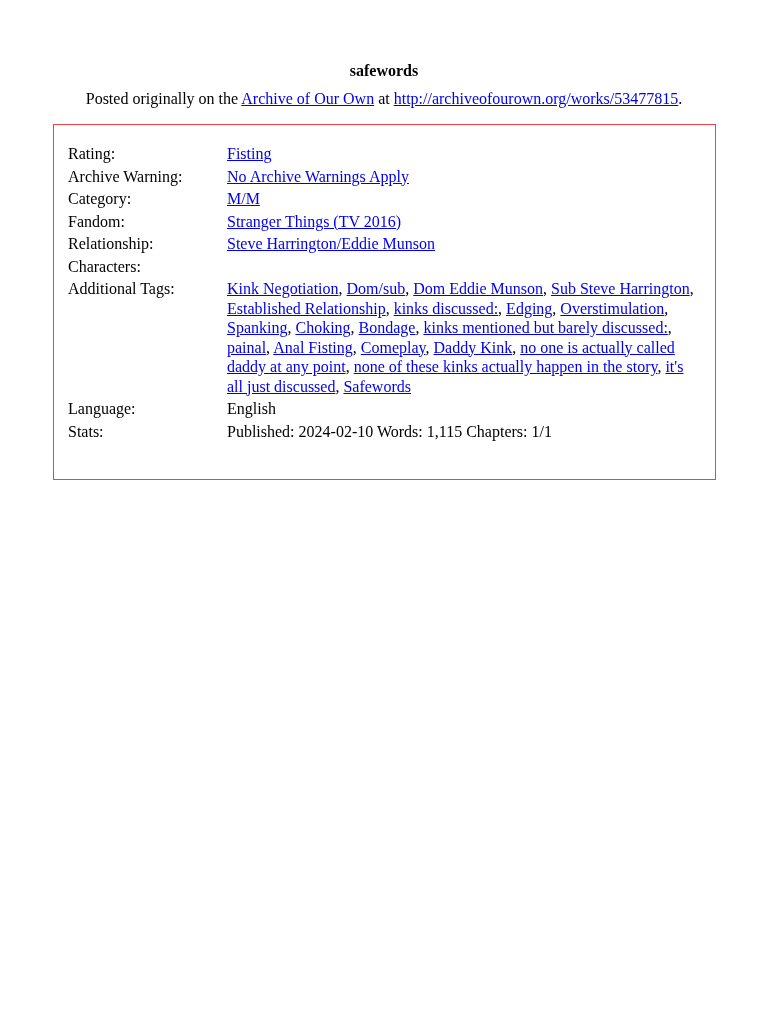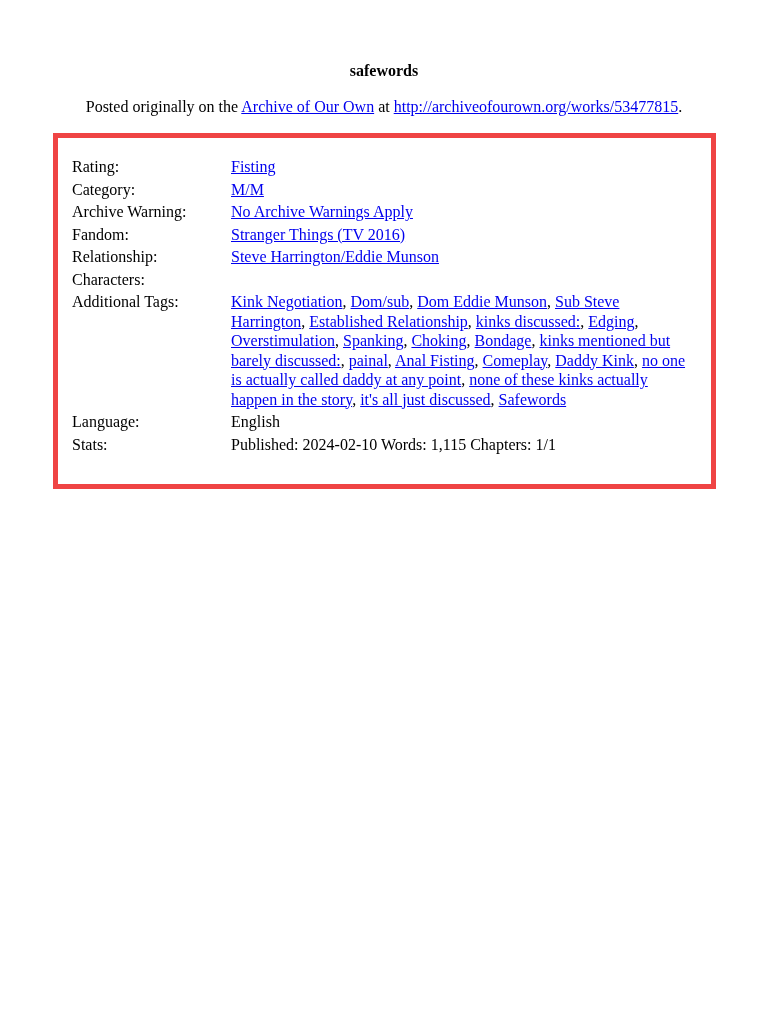--- a/index.html
+++ b/index.html
@@ -25,29 +25,29 @@
     text-align: center;
     line-height: 20px;
   }
   .doc-title {
     font-weight: bold;
     margin: 0;
     font-size: 16px;
     line-height: 20px;
   }
   .doc-subtitle {
-    margin: 16px;
+    margin: 8px;
     line-height: 20px;
   }
   .meta-box {
     box-sizing: border-box;
     margin: 15px 52px 0 53px;
     width: 663px;
     min-height: 356px;
-    border: 5px solid #ef4444;
+    border: 1px solid #ef4444;
     padding: 19px 18px 18px 14px;
     background: #ffffff;
   }
   .meta-row {
     display: flex;
     margin-bottom: 3px;
     line-height: 19.5px;
   }
   .meta-label {
     flex: 0 0 159px;
@@ -67,26 +67,26 @@
     <span>Posted originally on the </span><a>Archive of Our Own</a><span> at </span><a>http://archiveofourown.org/works/53477815</a><span>.</span>
   </div>
 </div>
 
 <div class="meta-box" id="meta-box">
     <div class="meta-row">
       <div class="meta-label">Rating:</div>
       <div class="meta-value"><a>Fisting</a></div>
     </div>
     <div class="meta-row">
+      <div class="meta-label">Archive Warning:</div>
+      <div class="meta-value"><a>No Archive Warnings Apply</a></div>
+    </div>
+    <div class="meta-row">
       <div class="meta-label">Category:</div>
       <div class="meta-value"><a>M/M</a></div>
-    </div>
-    <div class="meta-row">
-      <div class="meta-label">Archive Warning:</div>
-      <div class="meta-value"><a>No Archive Warnings Apply</a></div>
     </div>
     <div class="meta-row">
       <div class="meta-label">Fandom:</div>
       <div class="meta-value"><a>Stranger Things (TV 2016)</a></div>
     </div>
     <div class="meta-row">
       <div class="meta-label">Relationship:</div>
       <div class="meta-value"><a>Steve Harrington/Eddie Munson</a></div>
     </div>
     <div class="meta-row">

